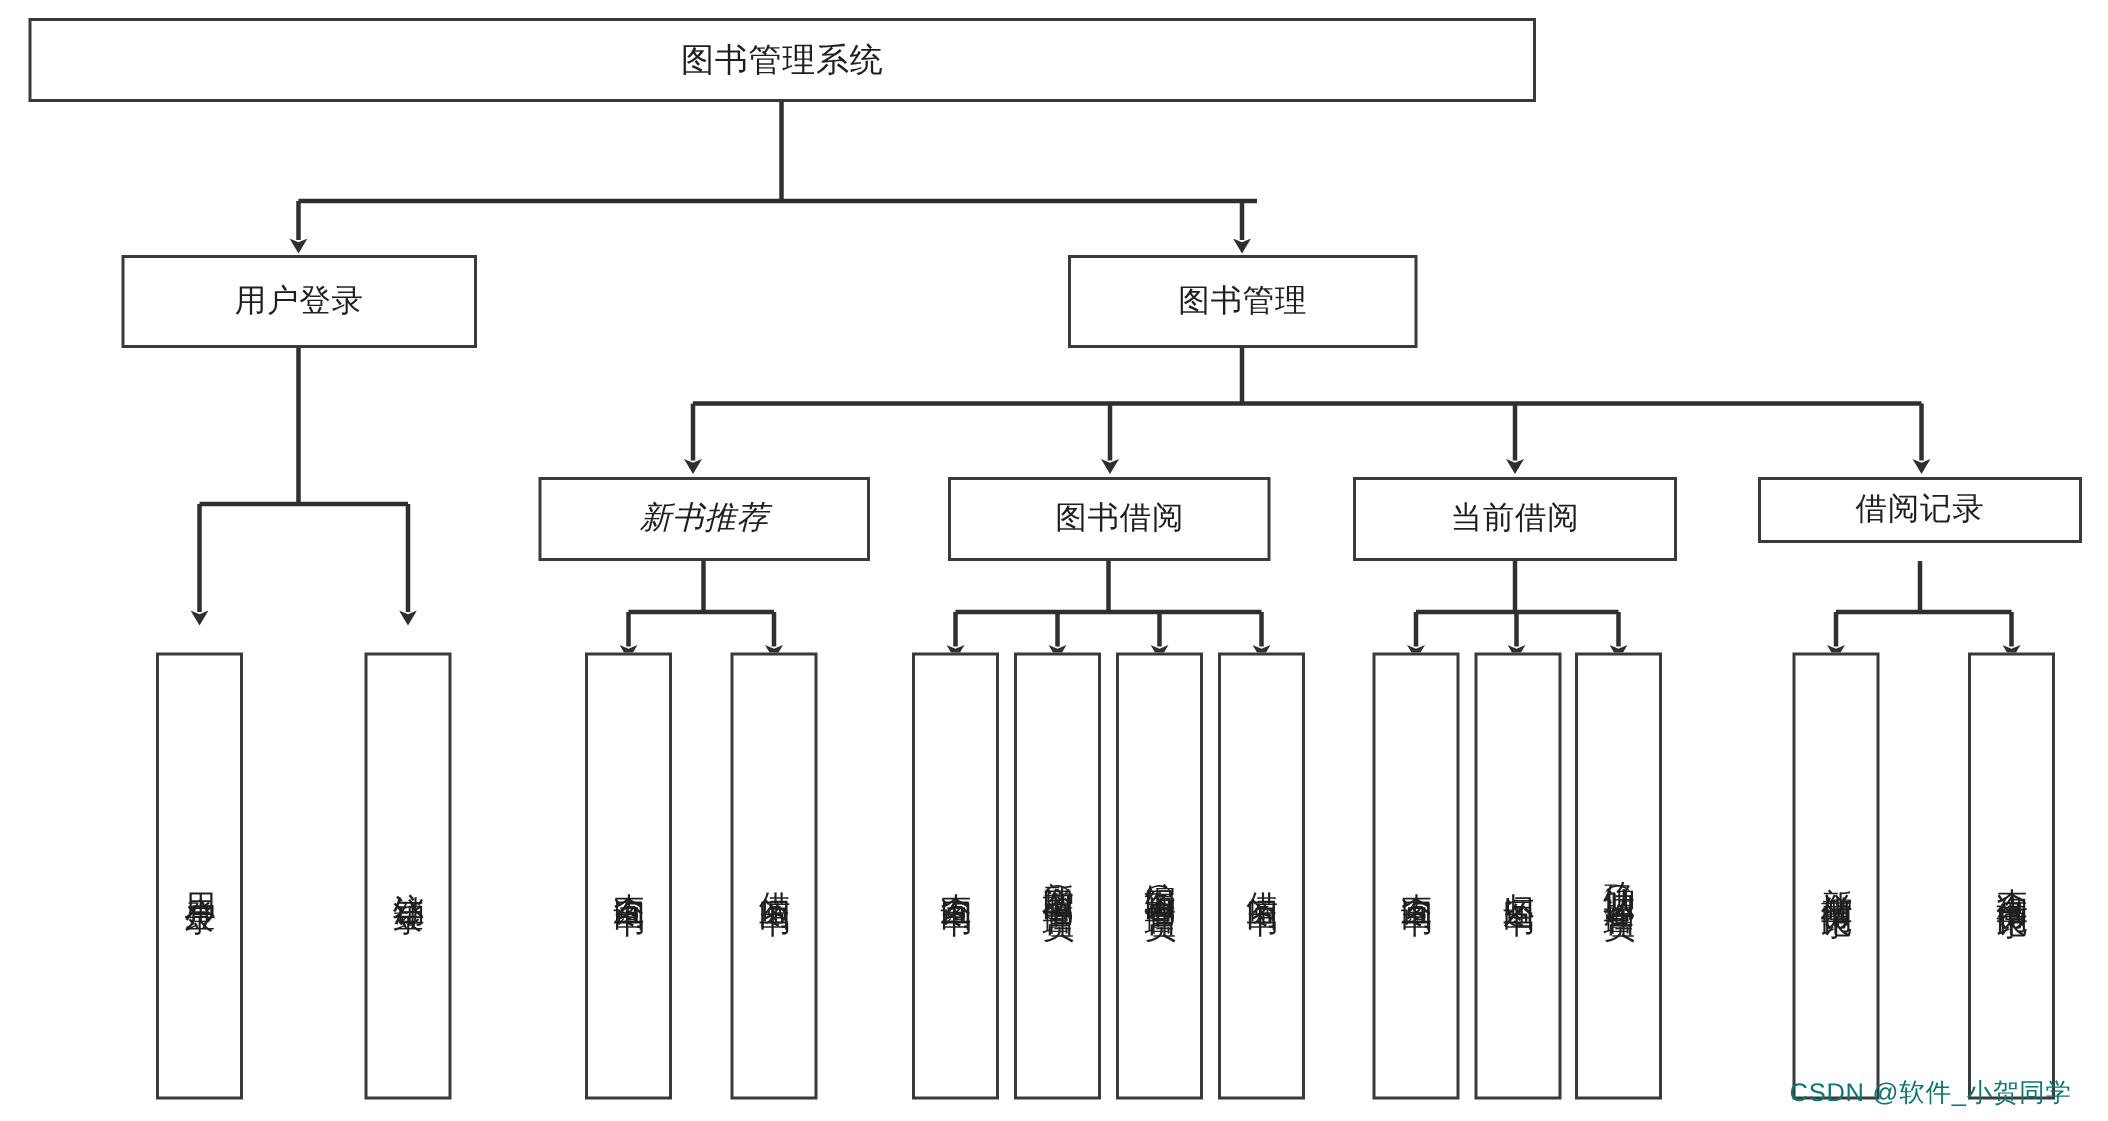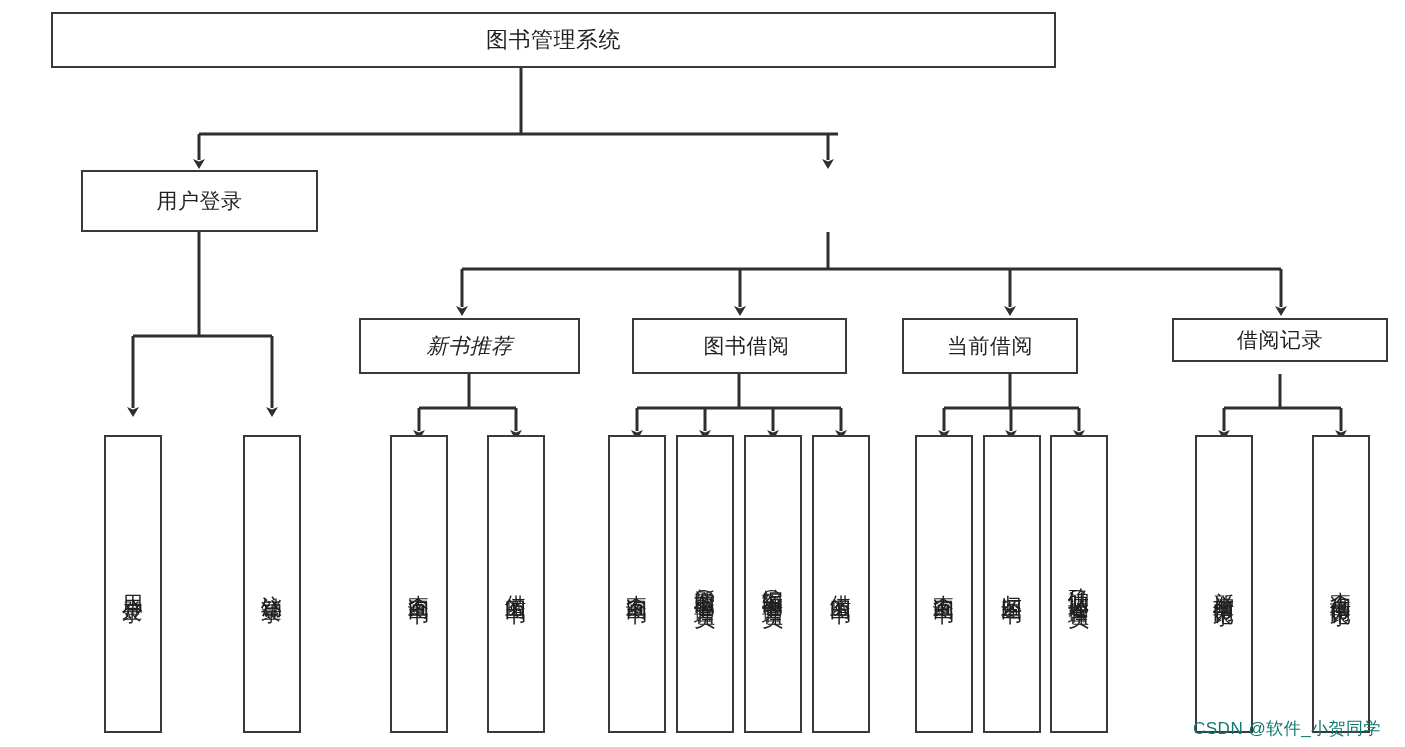--- a/index.html
+++ b/index.html
@@ -116,35 +116,38 @@
       <path d="M1011,408 L1011,431" marker-end="url(#arrow)"></path>
       <path d="M1079,408 L1079,431" marker-end="url(#arrow)"></path>
 
       <path d="M1280,374 L1280,408"></path>
       <path d="M1224,408 L1341,408"></path>
       <path d="M1224,408 L1224,431" marker-end="url(#arrow)"></path>
       <path d="M1341,408 L1341,431" marker-end="url(#arrow)"></path>
     </g>
   </svg>
 
-  <div class="node root h" style="left:19px; top:12px; width:1005px; height:56px;margin-left:32px;">
+  <div class="node root h" style="left:19px; top:12px; width:1005px; height:56px;">
     <span class="label">图书管理系统</span>
   </div>
 
   <div class="node h" style="left:81px; top:170px; width:237px; height:62px;">
     <span class="label">用户登录</span>
+  </div>
+  <div class="node h" style="left:712px; top:170px; width:233px; height:62px;">
+    <span class="label">图书管理</span>
   </div>
 
   <div class="node h" style="left:359px; top:318px; width:221px; height:56px;font-style:italic;">
     <span class="label">新书推荐</span>
   </div>
   <div class="node h" style="left:632px; top:318px; width:215px; height:56px;padding-left:14px;">
     <span class="label">图书借阅</span>
   </div>
-  <div class="node h" style="left:902px; top:318px; width:176px; height:56px;">
+  <div class="node h" style="left:902px; top:318px; width:216px; height:56px;">
     <span class="label">当前借阅</span>
   </div>
   <div class="node h" style="left:1172px; top:318px; width:216px; height:44px;">
     <span class="label">借阅记录</span>
   </div>
 
   <div class="node v" style="left:104px; top:435px; width:58px; height:298px;">
     <span class="label">用户登录</span>
   </div>
   <div class="node v" style="left:243px; top:435px; width:58px; height:298px;">

